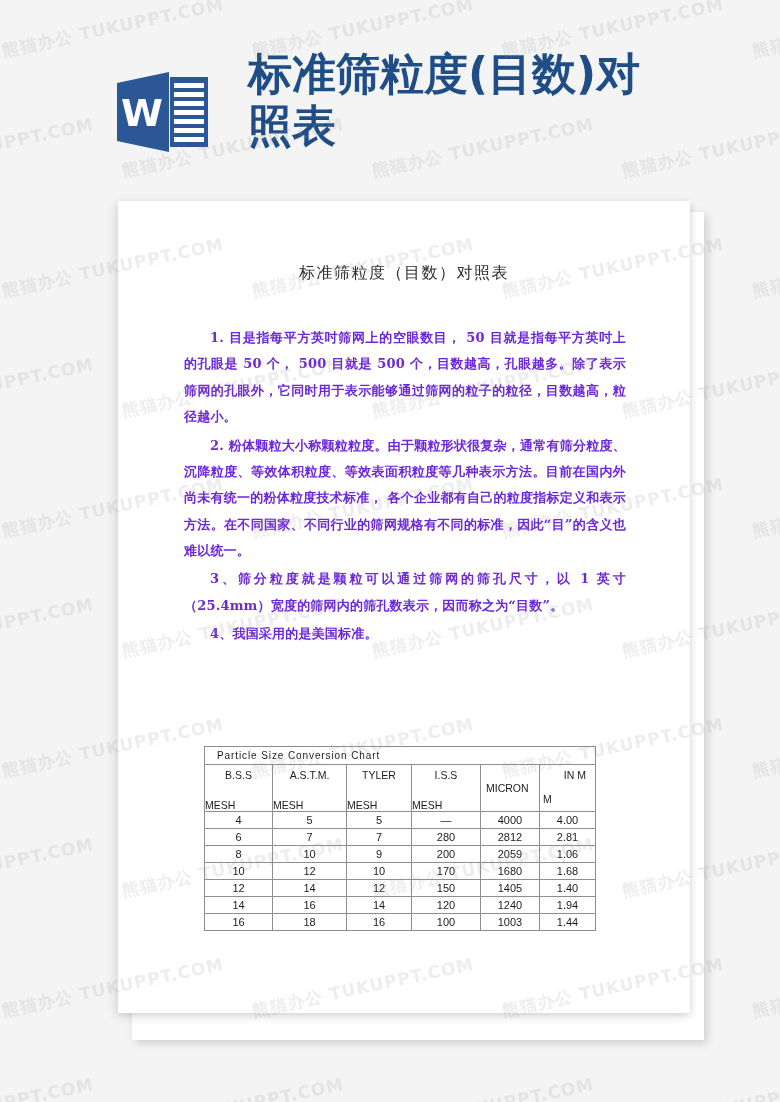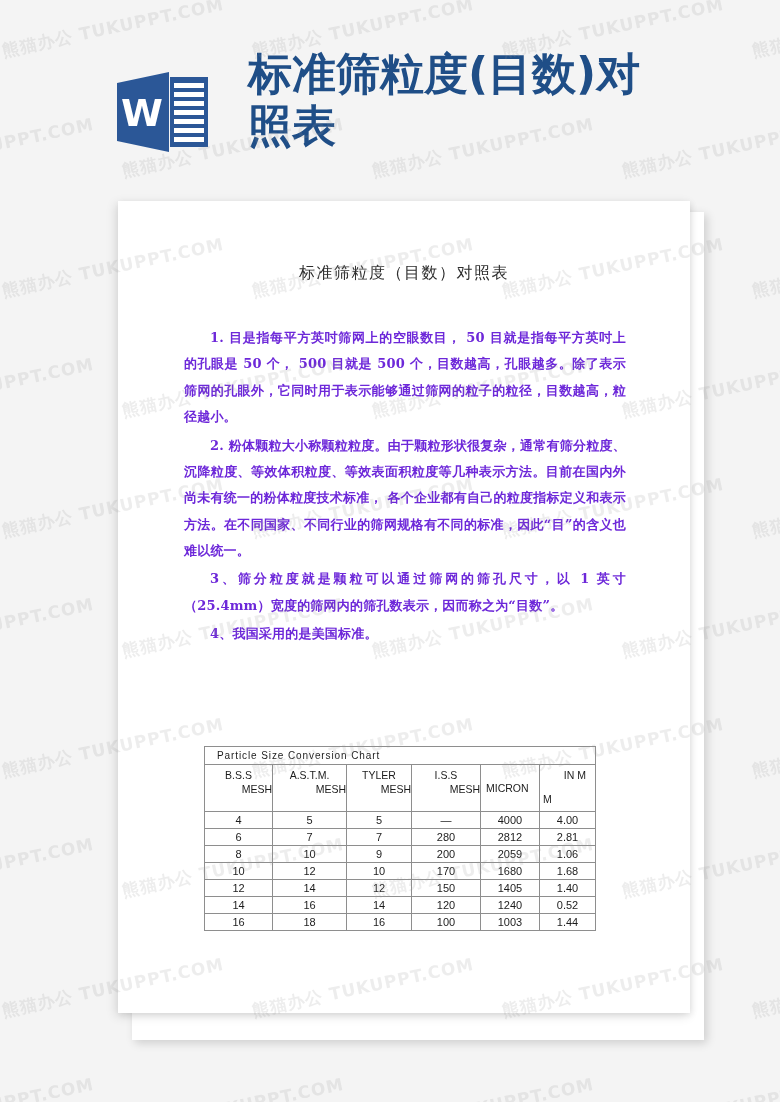--- a/index.html
+++ b/index.html
@@ -144,23 +144,23 @@
   }
   .hdr-top {
     position: absolute;
     top: 4px;
     left: 0; right: 0;
     text-align: center;
     font-size: 10.5px;
   }
   .hdr-bot {
     position: absolute;
-    bottom: 16px;
+    bottom: 0;
     left: 0; right: 0;
-    text-align: right;
+    text-align: left;
     font-size: 10.5px;
     margin-top: 33px;
   }
   .hdr-mid-left {
     position: absolute;
     top: 50%;
     transform: translateY(-50%);
     left: 5px;
     font-size: 10.5px;
     text-align: right;
@@ -326,21 +326,21 @@
               <td class="datacell">150</td>
               <td class="datacell">1405</td>
               <td class="datacell">1.40</td>
             </tr>
             <tr>
               <td class="datacell">14</td>
               <td class="datacell">16</td>
               <td class="datacell">14</td>
               <td class="datacell">120</td>
               <td class="datacell">1240</td>
-              <td class="datacell">0.52</td>
+              <td class="datacell">1.94</td>
             </tr>
             <tr>
               <td class="datacell">16</td>
               <td class="datacell">18</td>
               <td class="datacell">16</td>
               <td class="datacell">100</td>
               <td class="datacell">1003</td>
               <td class="datacell">1.44</td>
             </tr>
           </tbody>

